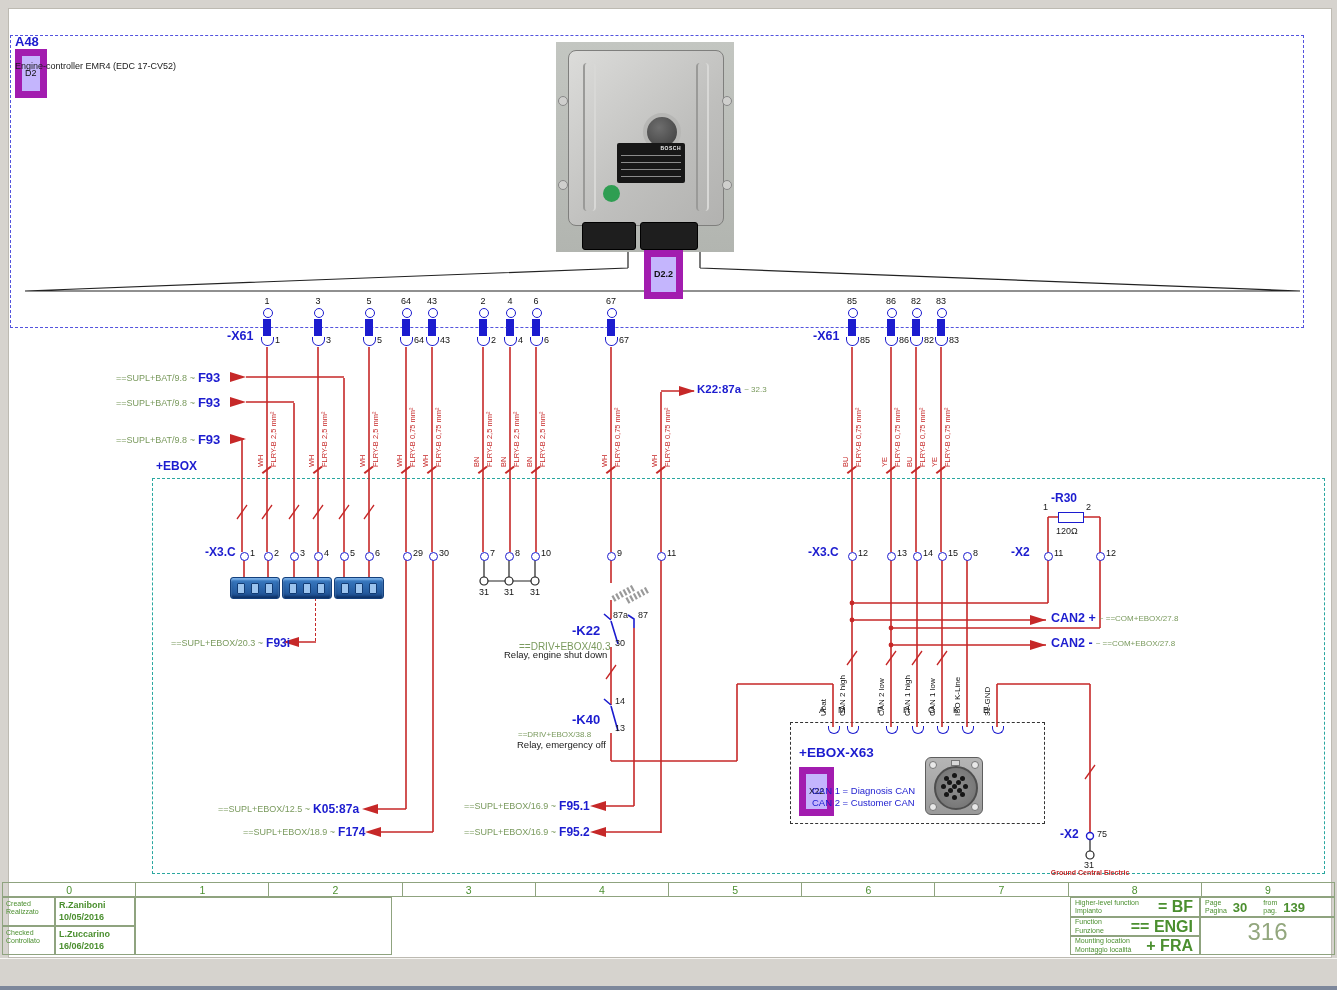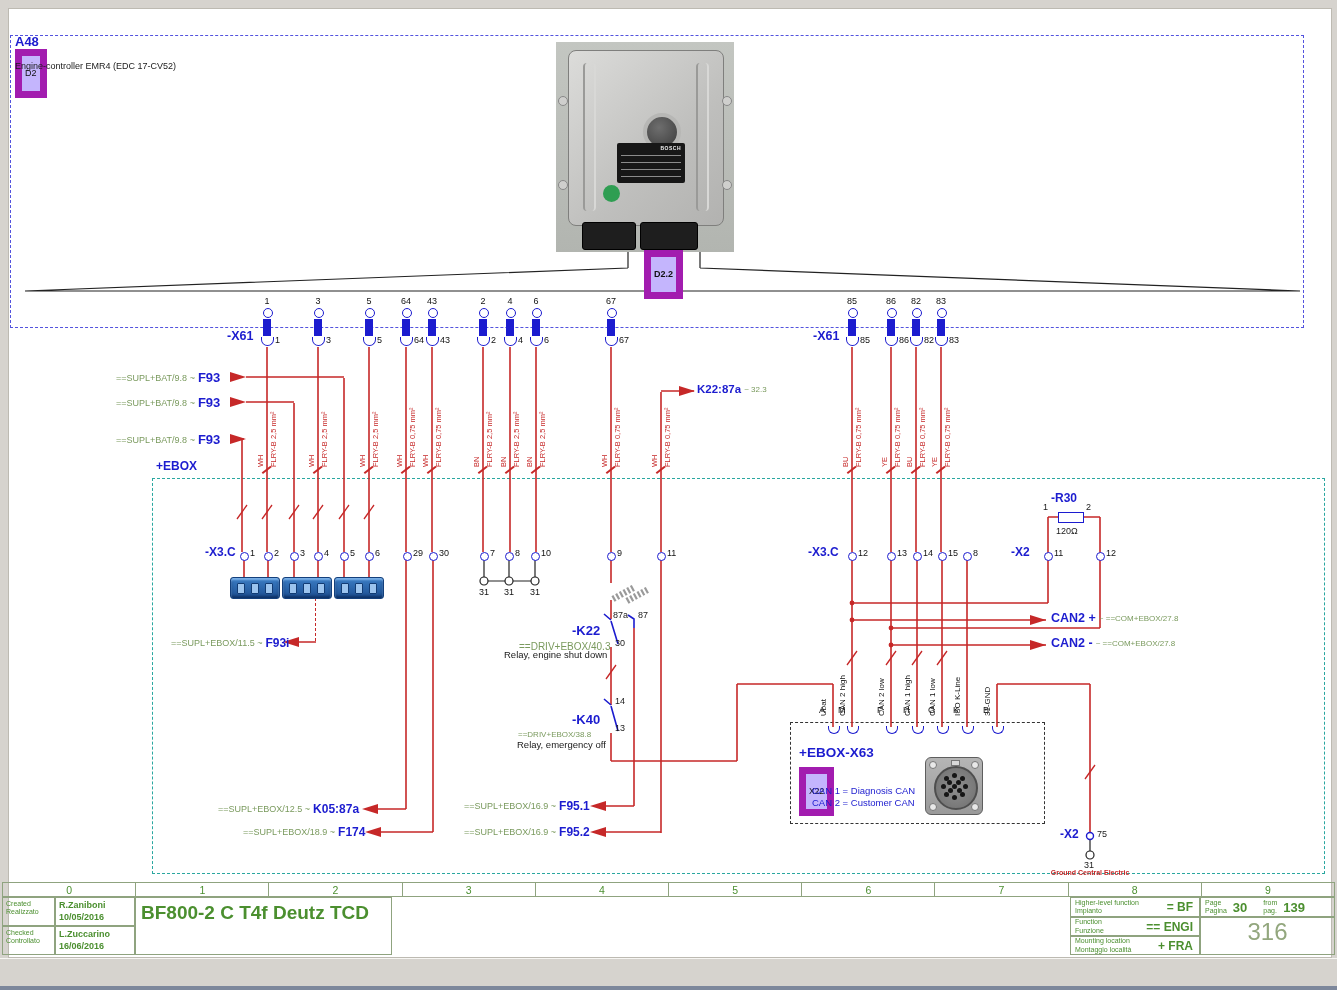--- a/index.html
+++ b/index.html
@@ -69,21 +69,21 @@
   
   .tb{position:absolute;left:2px;top:882px;width:1333px;height:73px;color:#4b8f2f}
   .tb .cell{position:absolute;border:1px solid #8fa37f;box-sizing:border-box}
   .tb .cols{position:absolute;left:0;top:0;width:1333px;height:15px;display:flex;border:1px solid #8fa37f;box-sizing:border-box}
   .tb .cols>div{flex:1;border-right:1px solid #8fa37f;display:flex;align-items:center;justify-content:center;font-size:10.5px}
   .tb .cols>div:last-child{border-right:none}
   .tb small{display:block;font-size:7px;line-height:1.15}
   .tb .nm{font-weight:bold;font-size:9px;line-height:1.3}
   .tb .machine{font-weight:bold;font-size:19px;line-height:1.25;color:#4b8f2f}
   .tb .dtitle{font-size:15px;color:#4b8f2f}
-  .tb .fval{font-weight:bold;font-size:12px;white-space:nowrap}
+  .tb .fval{font-weight:bold;font-size:16px;white-space:nowrap}
   .tb .frow{position:absolute;left:0;width:100%;display:flex;align-items:center;justify-content:space-between;padding:0 6px 0 4px;box-sizing:border-box}
   .sheetno{font-size:24px;color:#93a77e}
   
   .blogo{position:absolute;display:flex;align-items:center;gap:8px}
   .dia1{width:24px;height:24px;background:#111;transform:rotate(45deg);position:relative}
   .dia2{position:absolute;left:5px;top:5px;width:14px;height:14px;background:#fff}
   .dia3{position:absolute;left:12px;top:12px;width:10px;height:10px;background:#111}
   .bword{color:#111;font-weight:bold;font-size:21px;letter-spacing:.5px;line-height:1}
   .bsub{color:#111;font-size:6.5px;letter-spacing:1.5px}
   
@@ -543,21 +543,21 @@
   </div>
   <div class="refrow" style="left:116px;top:395px">
     <span class="gr" style="font-size:9px">==SUPL+BAT/9.8 ~</span>
     <span class="dev" style="font-size:13px">F93</span>
   </div>
   <div class="refrow" style="left:116px;top:432px">
     <span class="gr" style="font-size:9px">==SUPL+BAT/9.8 ~</span>
     <span class="dev" style="font-size:13px">F93</span>
   </div>
   <div class="refrow" style="left:171px;top:636px">
-    <span class="gr" style="font-size:9px">==SUPL+EBOX/11.5 ~</span>
+    <span class="gr" style="font-size:9px">==SUPL+EBOX/20.3 ~</span>
     <span class="dev" style="font-size:12px">F93i</span>
   </div>
   <div class="refrow" style="left:697px;top:383px">
     <span class="dev" style="font-size:11.5px">K22:87a</span>
     <span class="gr" style="font-size:8px">~ 32.3</span>
   </div>
   <div class="refrow" style="left:218px;top:802px">
     <span class="gr" style="font-size:9px">==SUPL+EBOX/12.5 ~</span>
     <span class="dev" style="font-size:12px">K05:87a</span>
   </div>
@@ -664,21 +664,20 @@
     </div>
     <div class="cell" style="left:0;top:44px;width:53px;height:29px;padding:2px 3px">
       <small>Checked</small>
       <small>Controllato</small>
     </div>
     <div class="cell" style="left:53px;top:44px;width:80px;height:29px;padding:2px 3px">
       <span class="nm" style="display:block">L.Zuccarino</span>
       <span class="nm" style="display:block">16/06/2016</span>
     </div>
     <div class="cell" style="left:133px;top:15px;width:257px;height:58px;padding:3px 5px">
-      <div class="machine">BF800-2 C T4f Deutz TCD</div>
     </div>
     <div class="cell" style="left:1068px;top:15px;width:130px;height:20px">
       <div class="frow" style="top:0;height:100%">
         <span>
             <small>Higher-level function</small>
             <small>Impianto</small>
           </span>
         <span class="fval">= BF</span>
       </div>
     </div>

